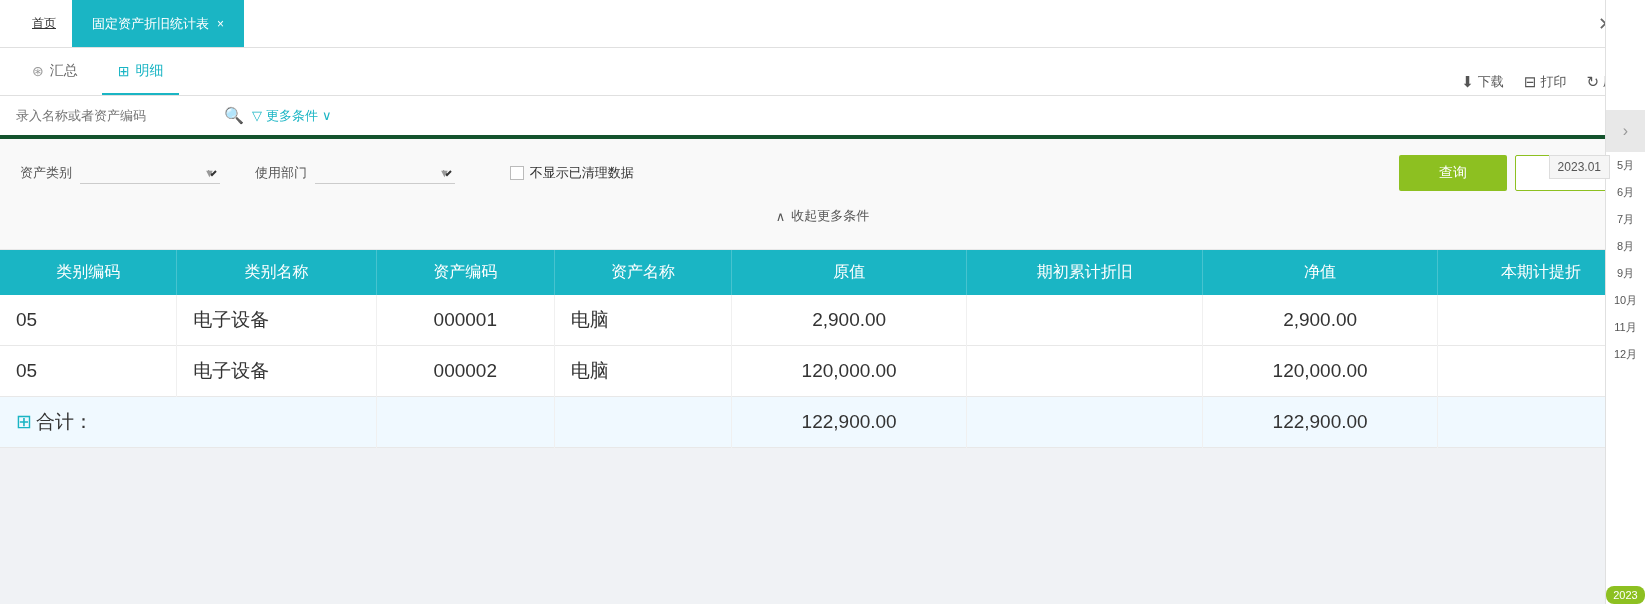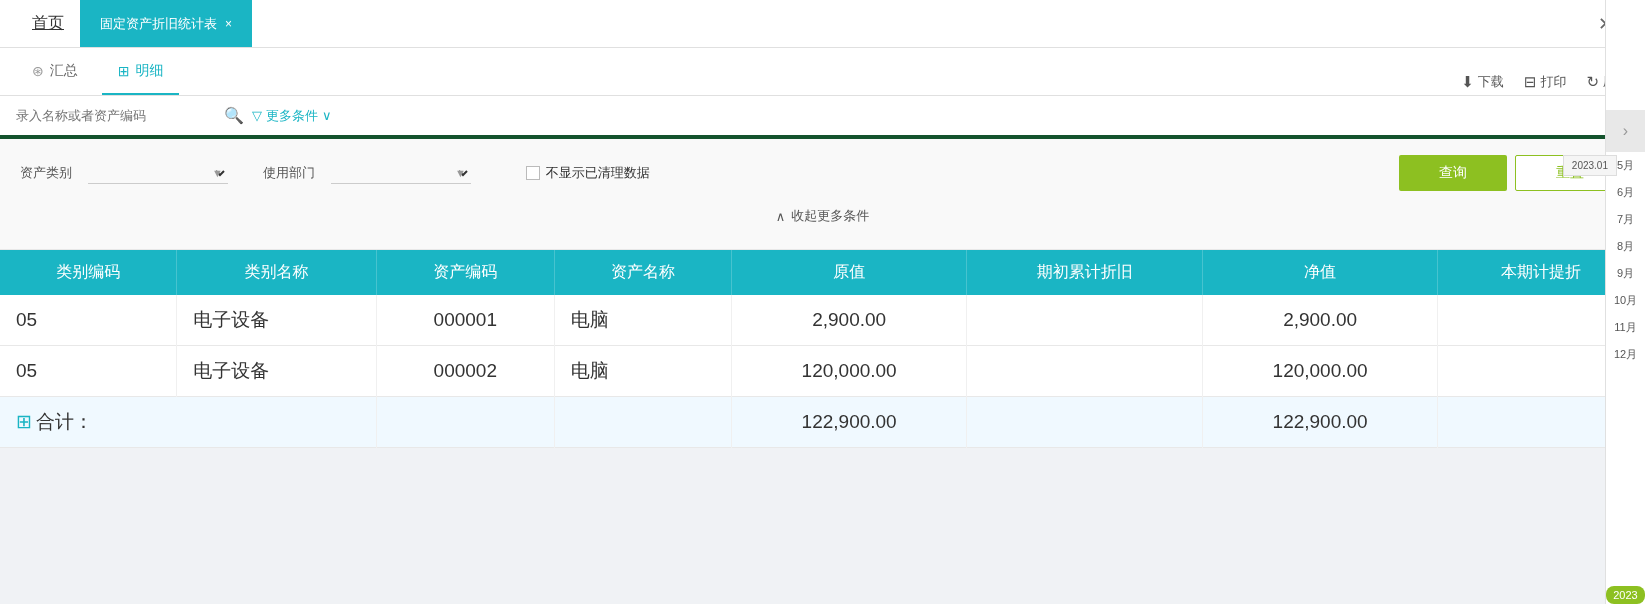--- a/index.html
+++ b/index.html
@@ -18,21 +18,21 @@
       display: flex;
       align-items: center;
       height: 48px;
       background: #fff;
       border-bottom: 1px solid #e0e0e0;
       padding: 0 16px;
       gap: 0;
     }
     .nav-home {
       color: #333;
-      font-size: 16px;
+      font-size: 12px;
       padding: 0 16px;
       cursor: pointer;
       height: 100%;
       display: flex;
       align-items: center;
       text-decoration: underline;
     }
     .nav-tab {
       background: #1ab5c4;
       color: #fff;
@@ -132,21 +132,21 @@
     }
     .filter-row {
       display: flex;
       align-items: center;
       gap: 40px;
       margin-bottom: 8px;
     }
     .filter-field {
       display: flex;
       align-items: center;
-      gap: 16px;
+      gap: 8px;
     }
     .filter-label {
       color: #555;
       font-size: 13px;
       white-space: nowrap;
     }
     .filter-select {
       border: none;
       border-bottom: 1px solid #ccc;
       background: transparent;
@@ -290,26 +290,26 @@
       color: #fff;
       font-size: 11px;
       padding: 3px 4px;
       width: 100%;
       text-align: center;
       margin-top: auto;
       border-radius: 8px;
     }
     .date-label {
       position: absolute;
-      right: 28px;
+      right: 35px;
       top: 155px;
       background: #f5f5f5;
       border: 1px solid #ddd;
       padding: 4px 8px;
-      font-size: 10px;
+      font-size: 12px;
       color: #555;
       display: flex;
       align-items: center;
       gap: 4px;
     }
 
     .wrapper {
       display: flex;
       width: 1645px;
     }

